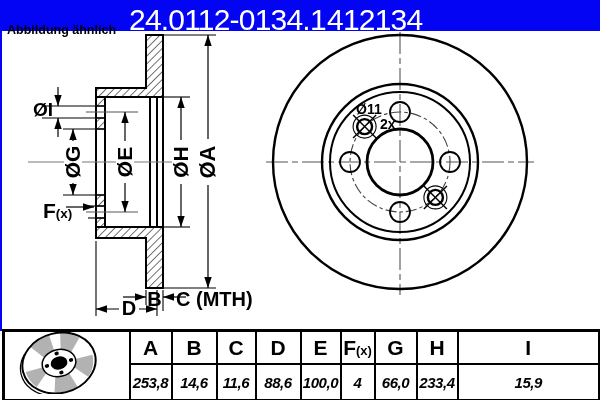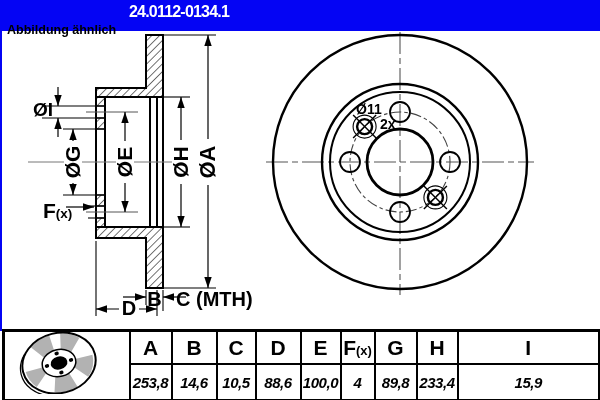--- a/index.html
+++ b/index.html
@@ -1,19 +1,19 @@
 <!DOCTYPE html>
 <html><head>
 <meta charset="utf-8">
 <style>
   html,body{margin:0;padding:0;background:#888;}
   .page{position:relative;width:600px;height:400px;background:#fff;overflow:hidden;
         font-family:"Liberation Sans",sans-serif;}
   .title-bar{position:absolute;left:0;top:0;width:600px;height:31px;background:#0404f4;}
-  .title-bar span{position:absolute;top:3px;color:#fff;font-weight:bold;font-size:16px;
+  .title-bar span{position:absolute;top:3px;color:#fff;font-weight:normal;font-size:30px;
         letter-spacing:-0.8px;white-space:nowrap;}
   .pn{left:129px;} .rn{left:327px;}
   .left-blue{position:absolute;left:0;top:0;width:2px;height:331px;background:#0404f4;}
   .note{position:absolute;left:7px;top:23px;font-size:12.5px;font-weight:bold;line-height:14px;color:#000;}
   svg.draw{position:absolute;left:0;top:0;}
   svg text{font-family:"Liberation Sans",sans-serif;font-weight:bold;fill:#000;}
   .spec-table{position:absolute;left:2px;top:329px;width:596px;border-collapse:collapse;
         table-layout:fixed;background:#fff;}
   .spec-table td{border:2px solid #000;text-align:center;vertical-align:middle;padding:0;
         font-weight:bold;color:#000;overflow:hidden;}
@@ -23,20 +23,21 @@
   .icon-cell{background:#fff;}
   .fx-small{font-size:13px;font-weight:bold;}
 </style>
 </head>
 <body>
 
 <div class="page">
 
   <div class="title-bar">
     <span class="pn">24.0112-0134.1</span>
+    <span class="rn">412134</span>
   </div>
   <div class="left-blue"></div>
 
   <div class="note">
     <div>Abbildung ähnlich</div>
   </div>
 
   <svg class="draw" width="600" height="400" viewBox="0 0 600 400">
     <defs>
       <pattern id="h" width="5.5" height="5.5" patternUnits="userSpaceOnUse" patternTransform="rotate(45)">
@@ -194,24 +195,24 @@
       <td>D</td>
       <td>E</td>
       <td><span>F</span><span class="fx-small">(x)</span></td>
       <td>G</td>
       <td>H</td>
       <td>I</td>
     </tr>
     <tr class="val">
       <td>253,8</td>
       <td>14,6</td>
-      <td>10,5</td>
+      <td>11,6</td>
       <td>88,6</td>
       <td>100,0</td>
       <td>4</td>
-      <td>89,8</td>
+      <td>66,0</td>
       <td>233,4</td>
       <td>15,9</td>
     </tr>
   </tbody>
     </table>
 
 </div>
 
 </body></html>

